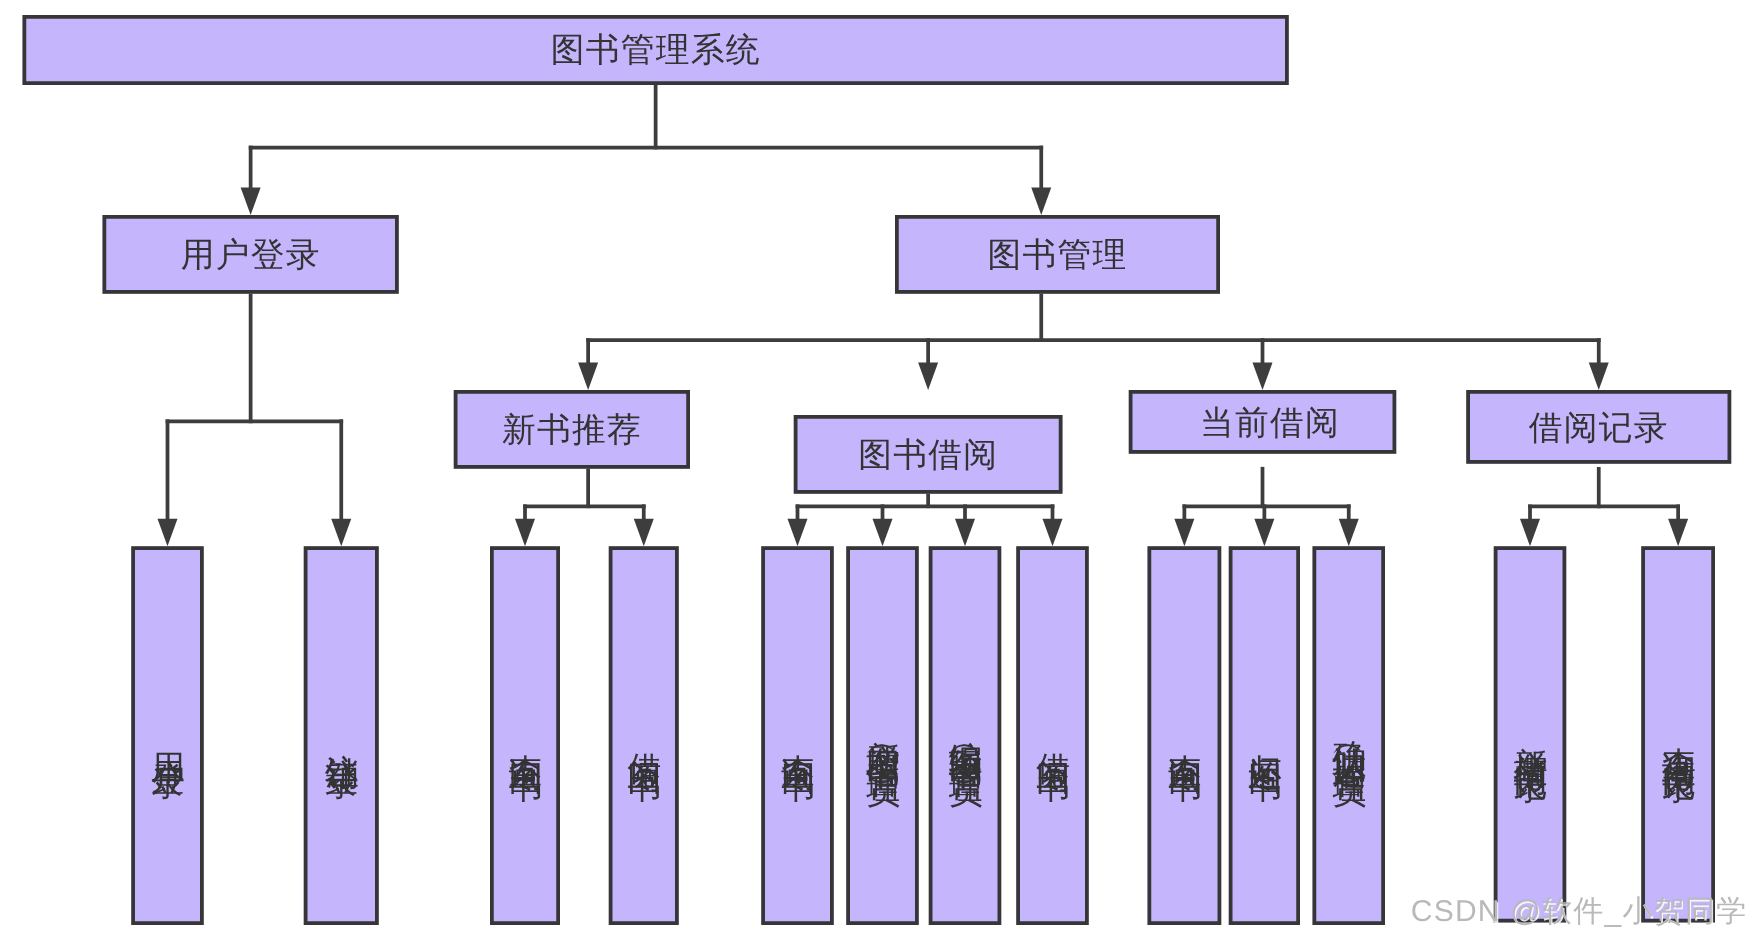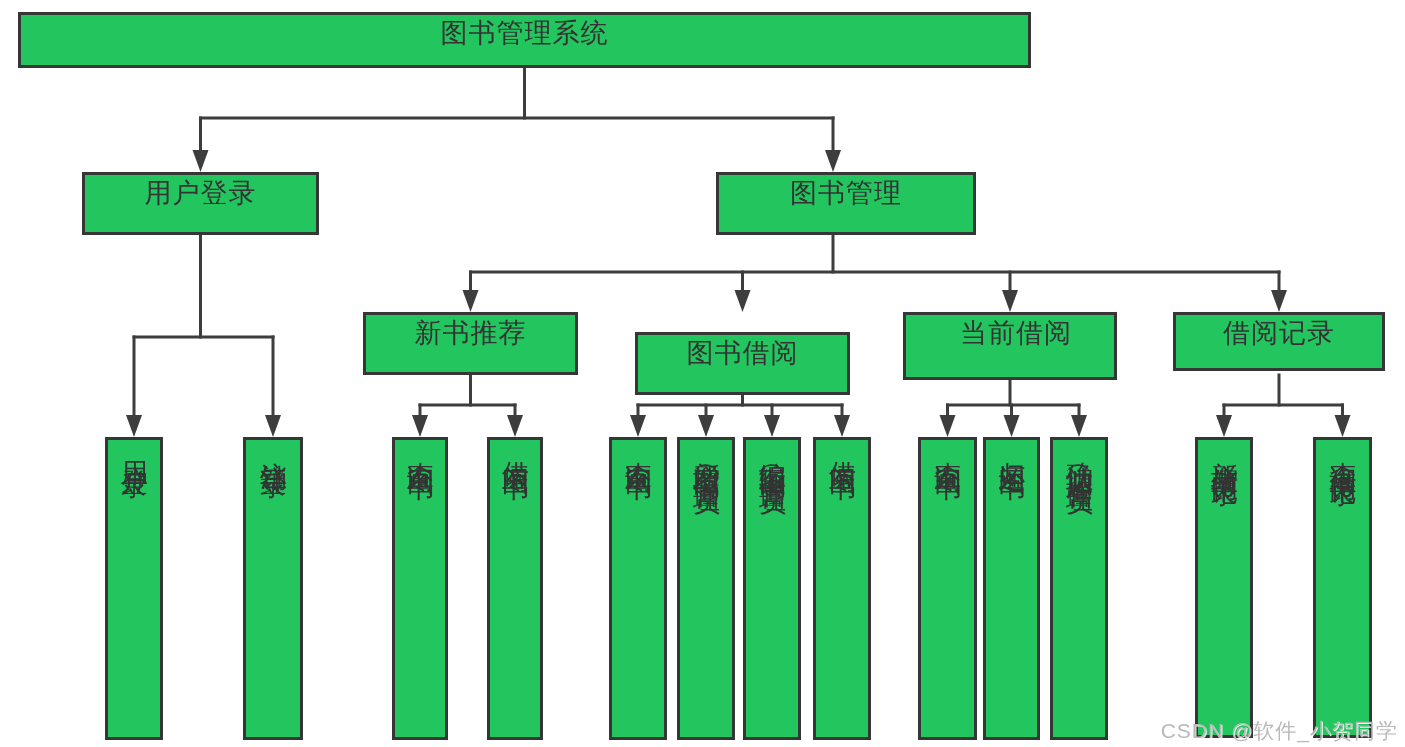--- a/index.html
+++ b/index.html
@@ -15,44 +15,44 @@
     position:relative;
     width:1405px;height:747px;
     background:var(--bg);
     overflow:hidden;
   }
   #edges{position:absolute;left:0;top:0;width:1405px;height:747px;}
   #nodes{position:absolute;left:0;top:0;width:1405px;height:747px;}
   .node{
     position:absolute;
     box-sizing:border-box;
-    background:#22c55e;
+    background:#c4b5fd;
     border:3px solid var(--border);
     display:flex;
-    align-items:flex-start;
+    align-items:center;
     justify-content:center;
     color:var(--text);
   }
   .node.h span{
     font-size:27px;
     letter-spacing:1px;
     white-space:nowrap;
   }
   .node.v span{
     writing-mode:vertical-rl;
     text-orientation:mixed;
     font-size:27px;
     line-height:1;
     letter-spacing:4px;
   }
   .watermark{
     position:absolute;
     right:7px;
     bottom:2px;
-    font-size:21px;
+    font-size:24px;
     letter-spacing:1px;
     color:var(--wm);
     white-space:nowrap;
     text-shadow:1px 1px 0 rgba(255,255,255,0.85);
   }
 </style>
 </head>
 <body>
 
 <div id="diagram">
@@ -113,27 +113,27 @@
   <div id="nodes">
       <div class="node h" style="left: 18px; top: 12px; width: 1013px; height: 56px;">
         <span>图书管理系统</span>
       </div>
       <div class="node h" style="left: 82px; top: 172px; width: 237px; height: 63px;">
         <span>用户登录</span>
       </div>
       <div class="node h" style="left: 716px; top: 172px; width: 260px; height: 63px;">
         <span>图书管理</span>
       </div>
-      <div class="node h" style="left: 363px; top: 312px; width: 215px; height: 63px;">
+      <div class="node h" style="left: 363px; top: 312px; width: 189px; height: 63px;">
         <span>新书推荐</span>
       </div>
       <div class="node h" style="left: 635px; top: 312px; width: 215px; height: 63px; margin-top: 20px;">
         <span>图书借阅</span>
       </div>
-      <div class="node h" style="left: 903px; top: 312px; width: 214px; height: 68px; padding-left: 12px;">
+      <div class="node h" style="left: 903px; top: 312px; width: 214px; height: 51px; padding-left: 12px;">
         <span>当前借阅</span>
       </div>
       <div class="node h" style="left: 1173px; top: 312px; width: 212px; height: 59px;">
         <span>借阅记录</span>
       </div>
       <div class="node v" style="left: 105px; top: 437px; width: 58px; height: 303px;">
         <span>用户登录</span>
       </div>
       <div class="node v" style="left: 243px; top: 437px; width: 60px; height: 303px;">
         <span>注销登录</span>

